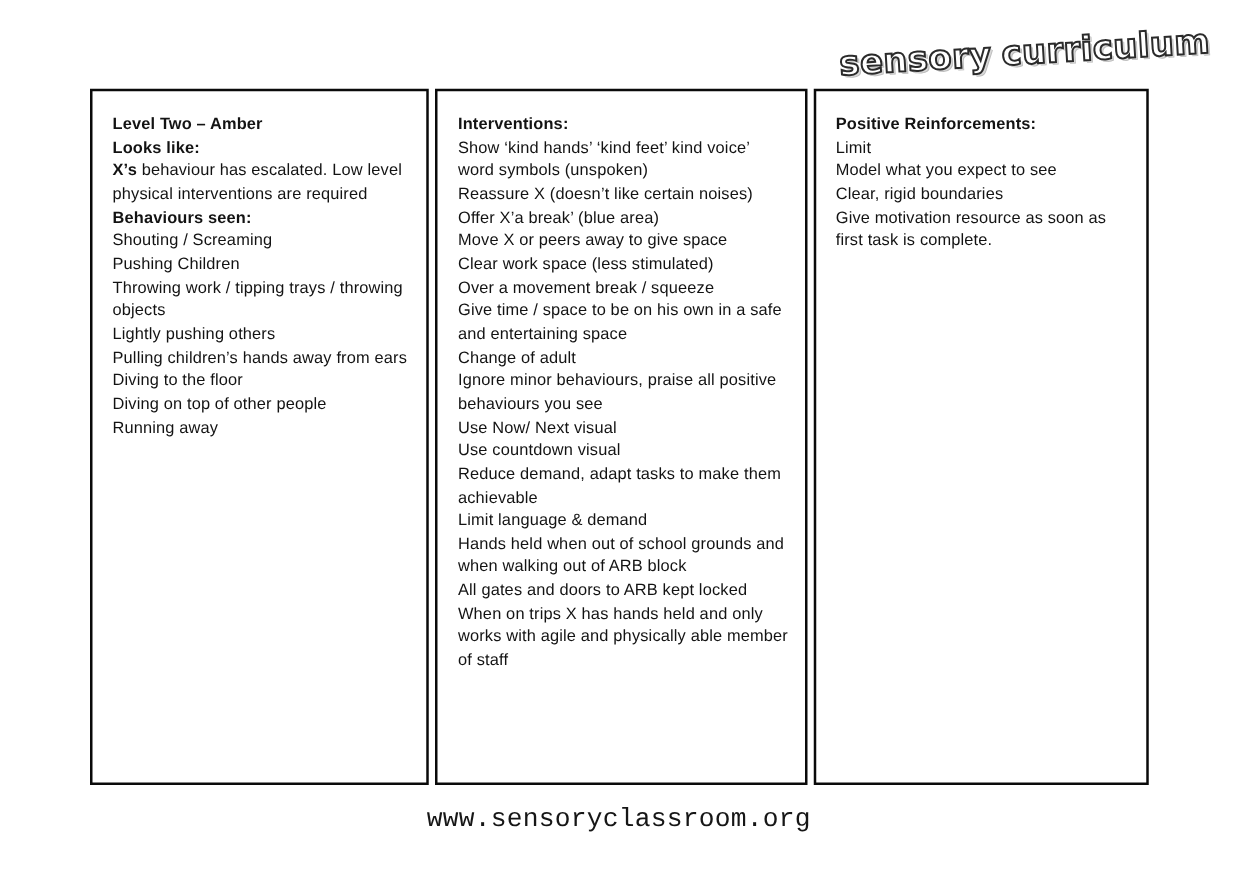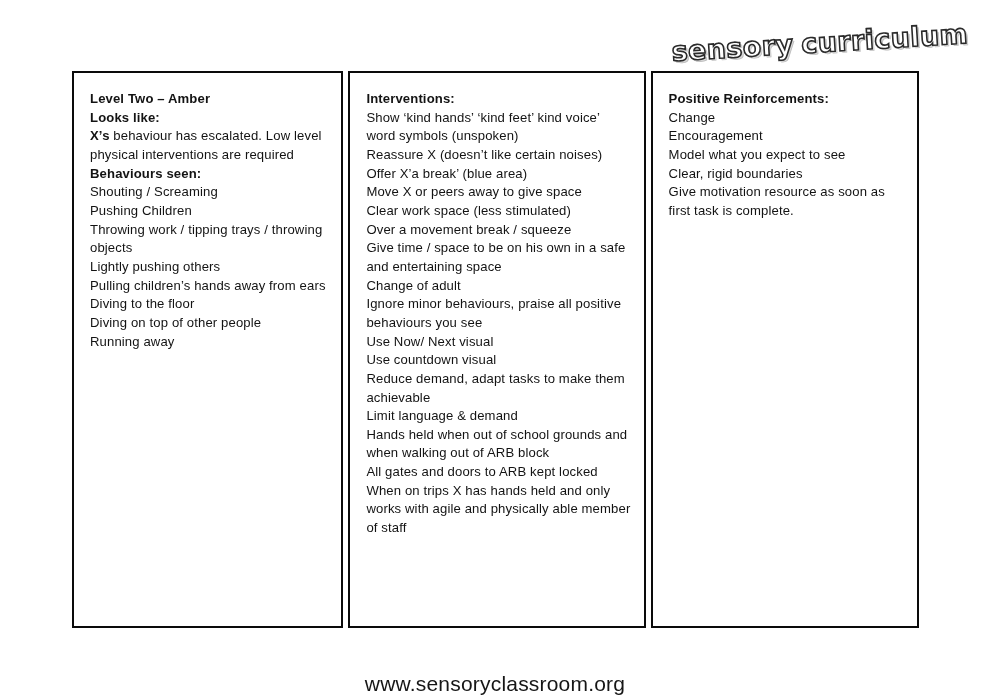--- a/index.html
+++ b/index.html
@@ -74,26 +74,25 @@
     text-align: center;
   }
 
   
   .footer {
     position: absolute;
     left: 0;
     right: 0;
     top: 645px;
     text-align: center;
-    font-family: Liberation Sans, sans-serif;
+    font-family: Liberation Mono, monospace;
     font-size: 21px;
     font-weight: 400;
     letter-spacing: 0.2px;
     color: #161616;
-    margin-top: 27px;
   }
 </style>
 </head>
 <body>
 
 <div class="brand">
   <span class="word-1">sensory</span><span class="word-2">curriculum</span>
 </div>
 
 <div class="sheet">
@@ -133,22 +132,21 @@
         <div class="line">Limit language &amp; demand</div>
         <div class="line">Hands held when out of school grounds and when walking out of ARB block</div>
         <div class="line">All gates and doors to ARB kept locked</div>
         <div class="line">When on trips X has hands held and only works with agile and physically able member of staff</div>
       </div>
   </div>
 
   <div class="column col-3">
     <div class="line bold">Positive Reinforcements:</div>
     <div id="reinforcements-list">
-        <div class="line">Change</div>
-        <div class="line">Encouragement</div>
+        <div class="line">Limit</div>
         <div class="line">Model what you expect to see</div>
         <div class="line">Clear, rigid boundaries</div>
         <div class="line">Give motivation resource as soon as first task is complete.</div>
       </div>
   </div>
 
 </div>
 
 <div class="footer">www.sensoryclassroom.org</div>
 

